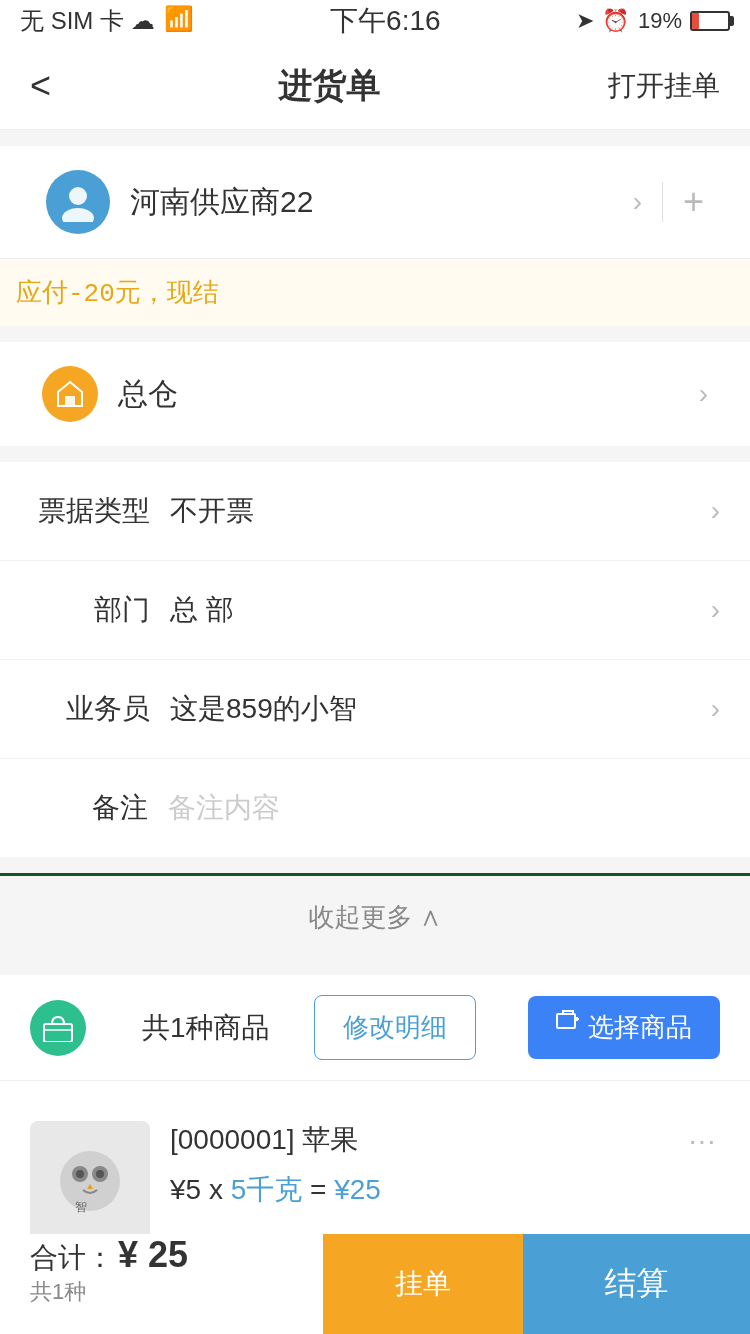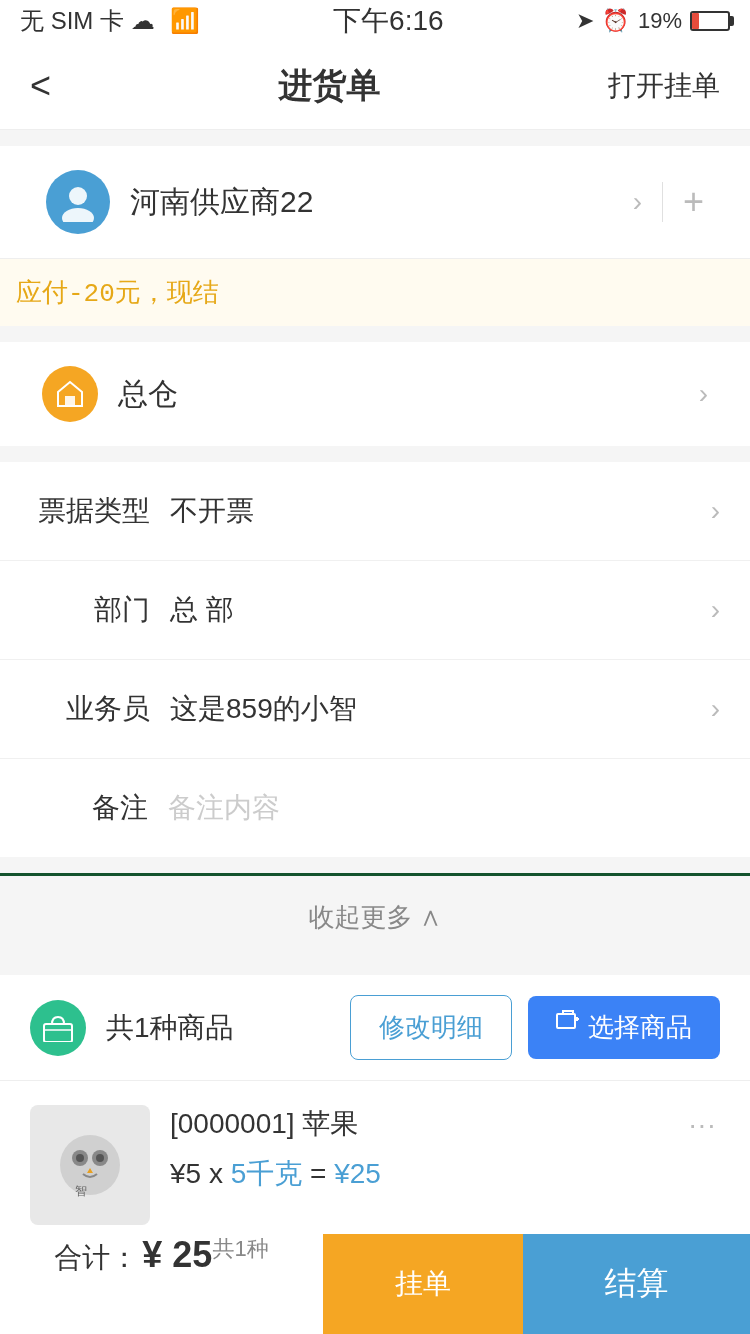--- a/index.html
+++ b/index.html
@@ -16,21 +16,21 @@
     .status-bar {
       height: 42px;
       background: #fff;
       display: flex;
       align-items: center;
       justify-content: space-between;
       padding: 0 20px;
       font-size: 24px;
       color: #333;
     }
-    .status-left { display: flex; align-items: center; gap: 16px; }
+    .status-left { display: flex; gap: 10px; }
     .status-center { font-size: 28px; font-weight: 500; }
     .status-right { display: flex; align-items: center; gap: 8px; font-size: 22px; }
     .battery-icon {
       width: 40px; height: 20px; border: 2px solid #333; border-radius: 3px; position: relative; display: inline-block;
     }
     .battery-icon::after {
       content: ''; position: absolute; right: -6px; top: 50%; transform: translateY(-50%);
       width: 4px; height: 10px; background: #333; border-radius: 0 2px 2px 0;
     }
     .battery-fill {
@@ -125,22 +125,23 @@
       color: #888;
       border-top: 3px solid #14532d;
     }
 
     
     .product-header {
       display: flex;
       align-items: center;
       padding: 20px 30px;
       background: #fff;
-      margin-bottom: 0;
+      margin-bottom: 16px;
       border-bottom: 1px solid #eee;
+      gap: 36px;
     }
     .product-icon {
       width: 56px; height: 56px; border-radius: 50%;
       background: #2dc08e;
       display: flex; align-items: center; justify-content: center;
       margin-right: 20px; flex-shrink: 0;
     }
     .product-count { flex: 1; font-size: 28px; color: #333; }
     .btn-outline {
       border: 1px solid #4a9fd4;
@@ -190,22 +191,22 @@
       bottom: 0; left: 0;
       width: 750px;
       height: 100px;
       display: flex;
       align-items: stretch;
       background: #fff;
     }
     .total-section {
       flex: 1;
       display: flex;
-      flex-direction: row;
-      justify-content: center;
+      flex-direction: column;
+      justify-content: flex-start;
       padding: 0 30px;
       background: #fff;
     }
     .total-amount { font-size: 36px; font-weight: 600; color: #333; }
     .total-count { font-size: 22px; color: #888; }
     .hang-btn {
       width: 200px;
       background: #f5a623;
       color: #fff;
       display: flex; align-items: center; justify-content: center;

